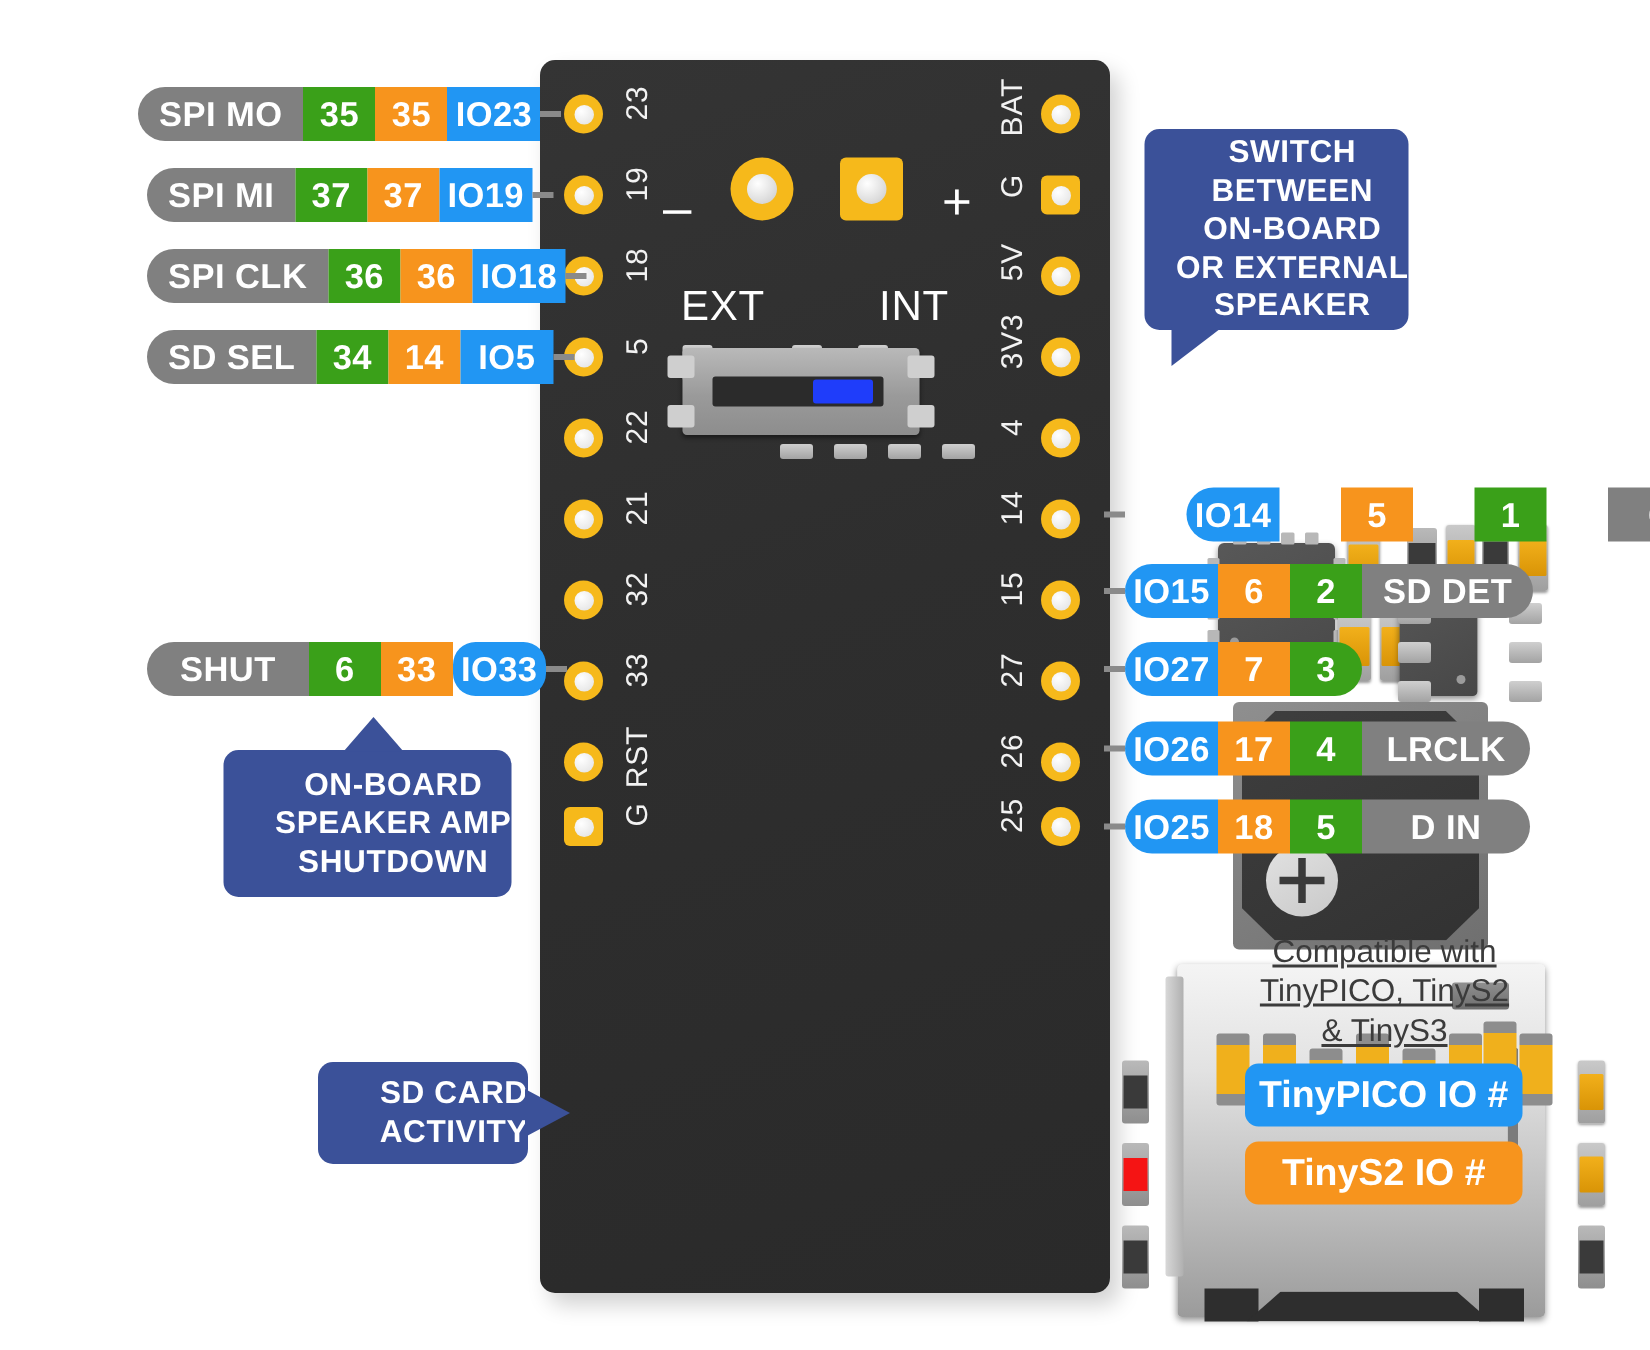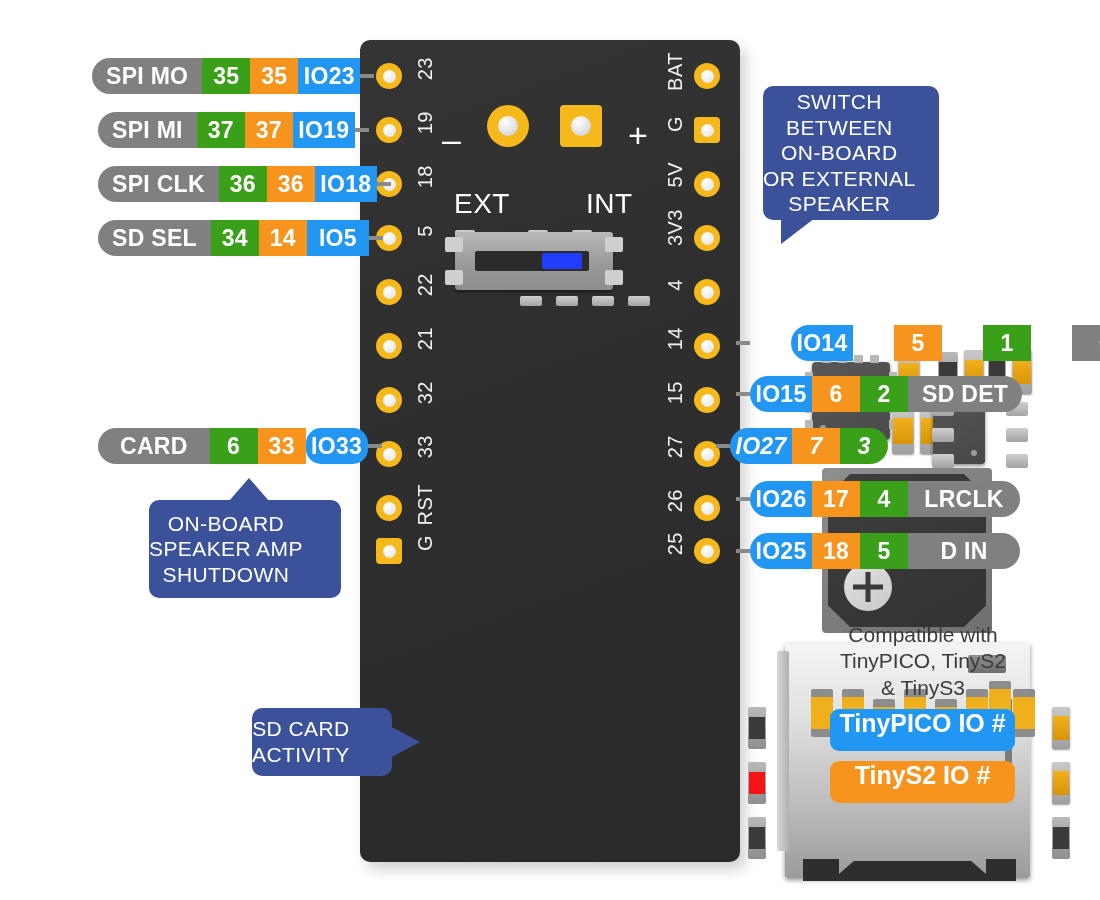--- a/index.html
+++ b/index.html
@@ -113,28 +113,28 @@
   .seg.b{background:#2196f3;}
   .seg.num{min-width:48px;}
   .r-left .seg:first-child{border-top-left-radius:18px;border-bottom-left-radius:18px;}
   .r-left .seg:last-child{border-top-right-radius:18px;border-bottom-right-radius:18px;}
   .r-right .seg:first-child{border-top-left-radius:18px;border-bottom-left-radius:18px;}
   .r-right .seg:last-child{border-top-right-radius:18px;border-bottom-right-radius:18px;}
   .lead{height:4px;background:#8a8a8a;width:14px;}
 
   
   .callout{position:absolute;background:#3b5199;border-radius:10px;color:#fff;
-      text-align:center;font-weight:400;letter-spacing:.4px;line-height:1.22;
-      display:flex;align-items:center;justify-content:flex-start;}
+      text-align:center;font-weight:700;letter-spacing:.4px;line-height:1.22;
+      display:flex;align-items:center;justify-content:flex-end;}
   .callout .tail{position:absolute;width:0;height:0;}
 
   
   .legend-note{position:absolute;text-align:center;color:#3b3b3b;font-size:21px;line-height:1.25;font-weight:400;}
   .legend-pill{position:absolute;height:42px;border-radius:9px;color:#fff;
-      display:flex;justify-content:center;font-size:25px;font-weight:700;}
+      display:flex;align-items:center;justify-content:center;font-size:25px;font-weight:700;}
 </style>
 </head>
 <body>
 
 <div class="stage">
 
   <div id="pcb">
 
     <div class="sign" style="left:82px;top:82px;">–</div>
     <div class="spk" style="left:127px;top:65px;">
@@ -372,42 +372,42 @@
     <div class="lead"></div>
   </div>
   <div class="row r-left" style="left:98px;top:220px;">
     <div class="seg name">SD SEL</div>
     <div class="seg g num">34</div>
     <div class="seg o num">14</div>
     <div class="seg b num" style="min-width:62px;">IO5</div>
     <div class="lead"></div>
   </div>
   <div class="row r-left" style="left:98px;top:428px;">
-    <div class="seg name" style="padding:0 22px;">CARD</div>
+    <div class="seg name" style="padding:0 22px;">SHUT</div>
     <div class="seg g num">6</div>
     <div class="seg o num">33</div>
     <div class="seg b num" style="min-width:62px;border-radius:15px;">IO33</div>
     <div class="lead"></div>
   </div>
 
   <div class="row r-right" style="left:736px;top:325px;gap:41px;">
     <div class="lead"></div>
     <div class="seg b num" style="min-width:62px;border-radius:18px 0 0 18px;">IO14</div>
     <div class="seg o num">5</div>
     <div class="seg g num">1</div>
     <div class="seg name" style="min-width:112px;border-radius:0 18px 18px 0;">GAIN</div>
   </div>
   <div class="row r-right" style="left:736px;top:376px;">
     <div class="lead"></div>
     <div class="seg b num" style="min-width:62px;border-radius:18px 0 0 18px;">IO15</div>
     <div class="seg o num">6</div>
     <div class="seg g num">2</div>
     <div class="seg name" style="min-width:112px;border-radius:0 18px 18px 0;">SD DET</div>
   </div>
-  <div class="row r-right" style="left:716px;top:428px;font-style:italic;">
+  <div class="row r-right" style="left:736px;top:428px;">
     <div class="lead"></div>
     <div class="seg b num" style="min-width:62px;border-radius:18px 0 0 18px;">IO27</div>
     <div class="seg o num">7</div>
     <div class="seg g num">3</div>
   </div>
   <div class="row r-right" style="left:736px;top:481px;">
     <div class="lead"></div>
     <div class="seg b num" style="min-width:62px;border-radius:18px 0 0 18px;">IO26</div>
     <div class="seg o num">17</div>
     <div class="seg g num">4</div>
@@ -430,27 +430,27 @@
     <span class="tail" style="left:18px;bottom:-24px;border-left:0 solid transparent;border-right:34px solid transparent;border-top:26px solid #3b5199;"></span>
   </div>
 
   <div class="callout" style="left:149px;top:500px;width:192px;height:98px;font-size:21px;">
     <span style="white-space:pre-line;">ON-BOARD
 SPEAKER AMP
 SHUTDOWN</span>
     <span class="tail" style="left:80px;top:-22px;border-left:20px solid transparent;border-right:20px solid transparent;border-bottom:23px solid #3b5199;"></span>
   </div>
 
-  <div class="callout" style="left:212px;top:708px;width:140px;height:68px;font-size:21px;margin-left:40px;">
+  <div class="callout" style="left:212px;top:708px;width:140px;height:68px;font-size:21px;">
     <span style="white-space:pre-line;">SD CARD
 ACTIVITY</span>
     <span class="tail" style="right:-28px;top:18px;border-top:16px solid transparent;border-bottom:16px solid transparent;border-left:30px solid #3b5199;"></span>
   </div>
 
-  <div class="legend-note" style="left:818px;top:622px;width:210px;white-space:pre-line;">Compatible with
+  <div class="legend-note" style="left:818px;top:622px;width:210px;white-space:pre-line;text-decoration:underline;">Compatible with
 TinyPICO, TinyS2
 &amp; TinyS3</div>
 
   <div class="legend-pill" style="left:830px;top:709px;width:185px;background:#2196f3;">
     <span>TinyPICO IO #</span>
   </div>
   <div class="legend-pill" style="left:830px;top:761px;width:185px;background:#f7941d;">
     <span>TinyS2 IO #</span>
   </div>
 

